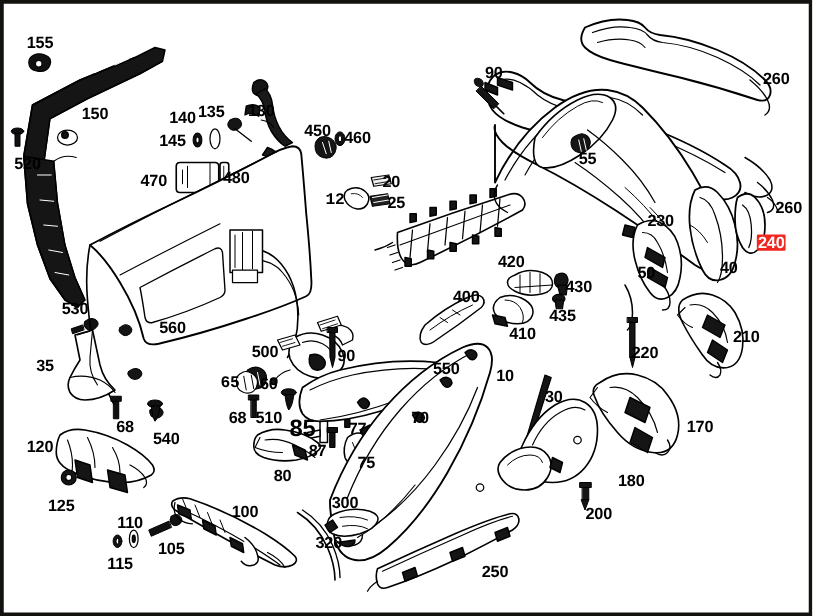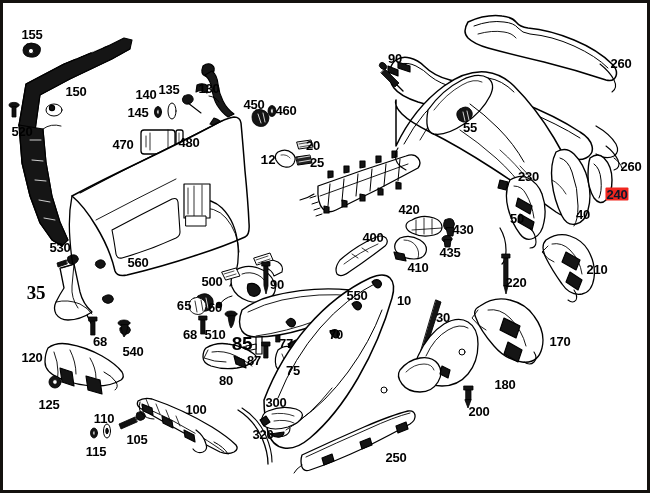--- a/index.html
+++ b/index.html
@@ -62,21 +62,21 @@
     font-family: "Liberation Sans", sans-serif;
     font-weight: bold;
     color: #000000;
     line-height: 1;
     white-space: nowrap;
     transform: translate(-50%, -50%);
     letter-spacing: -0.2px;
   }
   .part-label.highlight {
     background: #f0261f;
-    color: #0f172a;
+    color: #ffffff;
     padding: 0px 1px;
     border-radius: 1px;
   }
 </style>
 </head>
 <body>
 
 <div id="diagram-root">
 
   <svg id="art-layer" viewBox="0 0 650 493" xmlns="http://www.w3.org/2000/svg">
@@ -546,21 +546,21 @@
       <div class="part-label" style="left: 409px; top: 209px; font-size: 13px;">420</div>
       <div class="part-label" style="left: 463px; top: 229px; font-size: 13px;">430</div>
       <div class="part-label" style="left: 450px; top: 252px; font-size: 13px;">435</div>
       <div class="part-label" style="left: 418px; top: 267px; font-size: 13px;">410</div>
       <div class="part-label" style="left: 337px; top: 237px; font-size: 13px; margin-left: 36px;">400</div>
       <div class="part-label" style="left: 357px; top: 295px; font-size: 13px;">550</div>
       <div class="part-label" style="left: 404px; top: 300px; font-size: 13px;">10</div>
       <div class="part-label" style="left: 443px; top: 317px; font-size: 13px;">30</div>
       <div class="part-label" style="left: 60px; top: 247px; font-size: 13px;">530</div>
       <div class="part-label" style="left: 138px; top: 262px; font-size: 13px;">560</div>
-      <div class="part-label" style="left: 36px; top: 292px; font-size: 19px; font-family: Liberation Serif, serif;">35</div>
+      <div class="part-label" style="left: 36px; top: 292px; font-size: 13px;">35</div>
       <div class="part-label" style="left: 100px; top: 341px; font-size: 13px;">68</div>
       <div class="part-label" style="left: 133px; top: 351px; font-size: 13px;">540</div>
       <div class="part-label" style="left: 32px; top: 357px; font-size: 13px;">120</div>
       <div class="part-label" style="left: 49px; top: 404px; font-size: 13px;">125</div>
       <div class="part-label" style="left: 104px; top: 418px; font-size: 13px;">110</div>
       <div class="part-label" style="left: 96px; top: 451px; font-size: 13px;">115</div>
       <div class="part-label" style="left: 137px; top: 439px; font-size: 13px;">105</div>
       <div class="part-label" style="left: 196px; top: 409px; font-size: 13px;">100</div>
       <div class="part-label" style="left: 212px; top: 281px; font-size: 13px;">500</div>
       <div class="part-label" style="left: 277px; top: 284px; font-size: 13px;">90</div>

